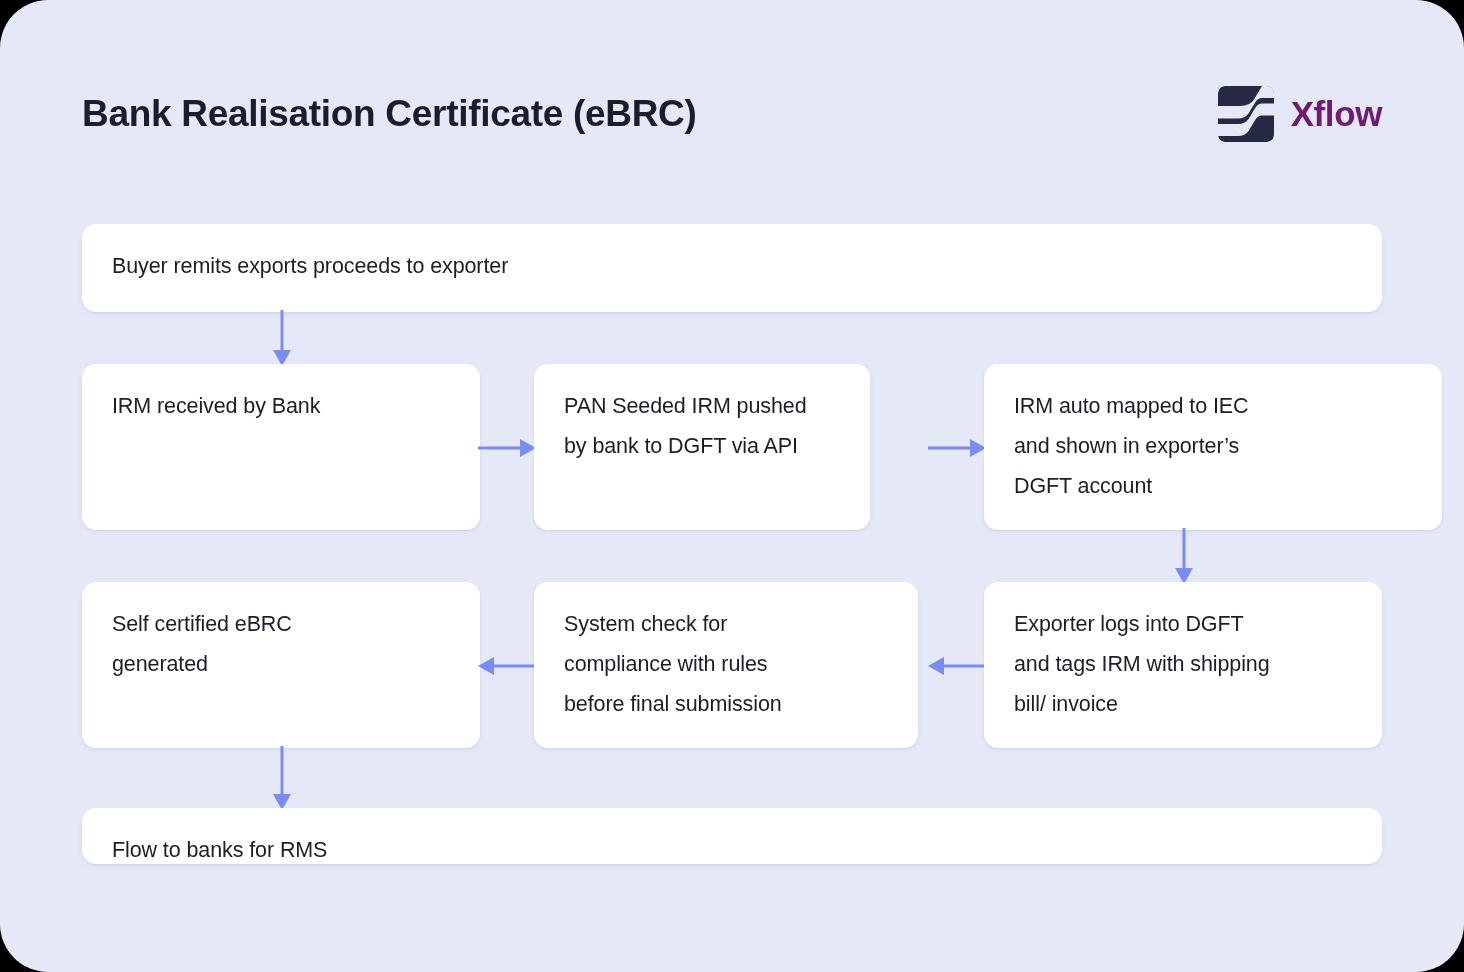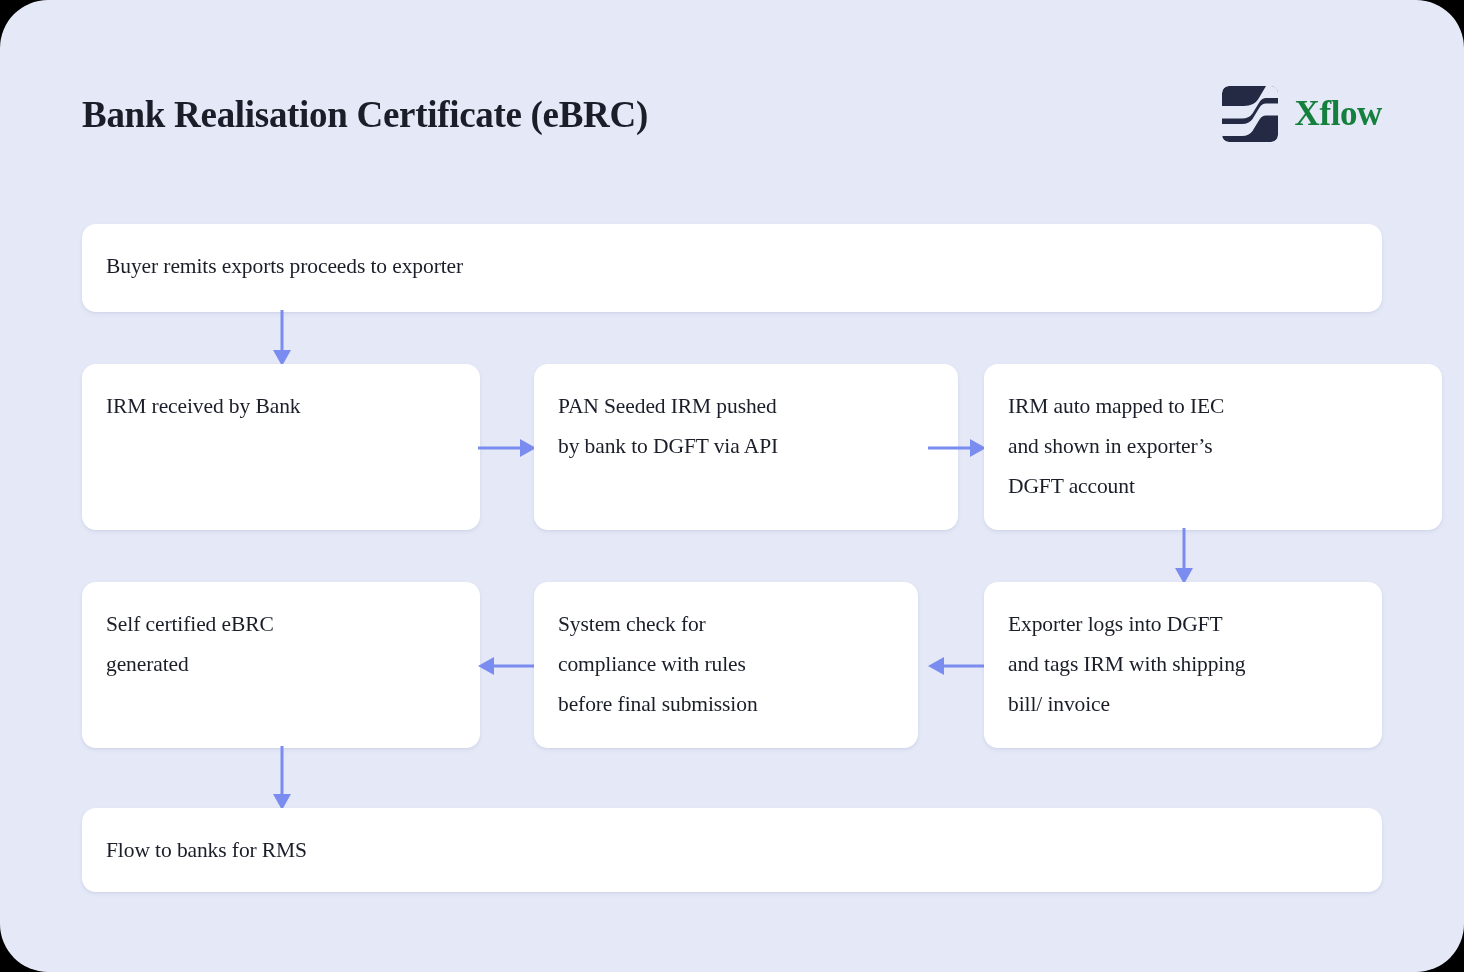--- a/index.html
+++ b/index.html
@@ -24,21 +24,20 @@
 
   
   .panel {
     position: absolute;
     left: 0; top: 0;
     width: 1464px;
     height: 972px;
     background: #e5e9f7;
     border-radius: 48px;
     box-sizing: border-box;
-    font-family: Liberation Serif, serif;
   }
 
   
   .header {
     position: absolute;
     left: 82px;
     top: 74px;
     width: 1300px;
     height: 80px;
     display: flex;
@@ -58,51 +57,52 @@
     gap: 17px;
   }
   .brand-mark {
     width: 56px;
     height: 56px;
     display: block;
   }
   .brand-name {
     font-size: 35px;
     font-weight: bold;
-    color: #15803d;
+    color: #701a75;
     letter-spacing: -0.4px;
   }
 
   
   .box {
     position: absolute;
     background: #ffffff;
     border-radius: 14px;
     box-shadow: 0 2px 5px rgba(80, 95, 160, 0.10),
                 0 1px 2px rgba(80, 95, 160, 0.06);
     box-sizing: border-box;
     padding: 22px 24px 20px 24px;
   }
   .box-text {
     font-size: 21.5px;
     line-height: 40px;
     color: #1b1e29;
     letter-spacing: -0.1px;
     white-space: pre-line;
+    margin-left: 6px;
   }
 
   
   .box-buyer      { left: 82px;  top: 224px; width: 1300px; height: 88px; }
   .box-irm        { left: 82px;  top: 364px; width: 398px;  height: 166px; }
-  .box-pan        { left: 534px; top: 364px; width: 424px;  height: 166px; }
+  .box-pan        { left: 534px; top: 364px; width: 336px;  height: 166px; }
   .box-mapped     { left: 984px; top: 364px; width: 458px;  height: 166px; }
   .box-selfcert   { left: 82px;  top: 582px; width: 398px;  height: 166px; }
   .box-syscheck   { left: 534px; top: 582px; width: 384px;  height: 166px; }
   .box-exporter   { left: 984px; top: 582px; width: 398px;  height: 166px; }
-  .box-rms        { left: 82px;  top: 808px; width: 1300px; height: 84px; }
+  .box-rms        { left: 82px;  top: 808px; width: 1300px; height: 56px; }
 
   
   .arrow { position: absolute; overflow: visible; }
   .a-line  { stroke: #7b8cf0; stroke-width: 3; }
   .a-head  { fill: #7b8cf0; }
 
   .arr-v1 { left: 262px;  top: 310px; width: 40px;  height: 56px; }
   .arr-h1 { left: 478px;  top: 430px; width: 58px;  height: 36px; }
   .arr-h2 { left: 928px;  top: 430px; width: 58px;  height: 36px; }
   .arr-v2 { left: 1164px; top: 528px; width: 40px;  height: 56px; }

